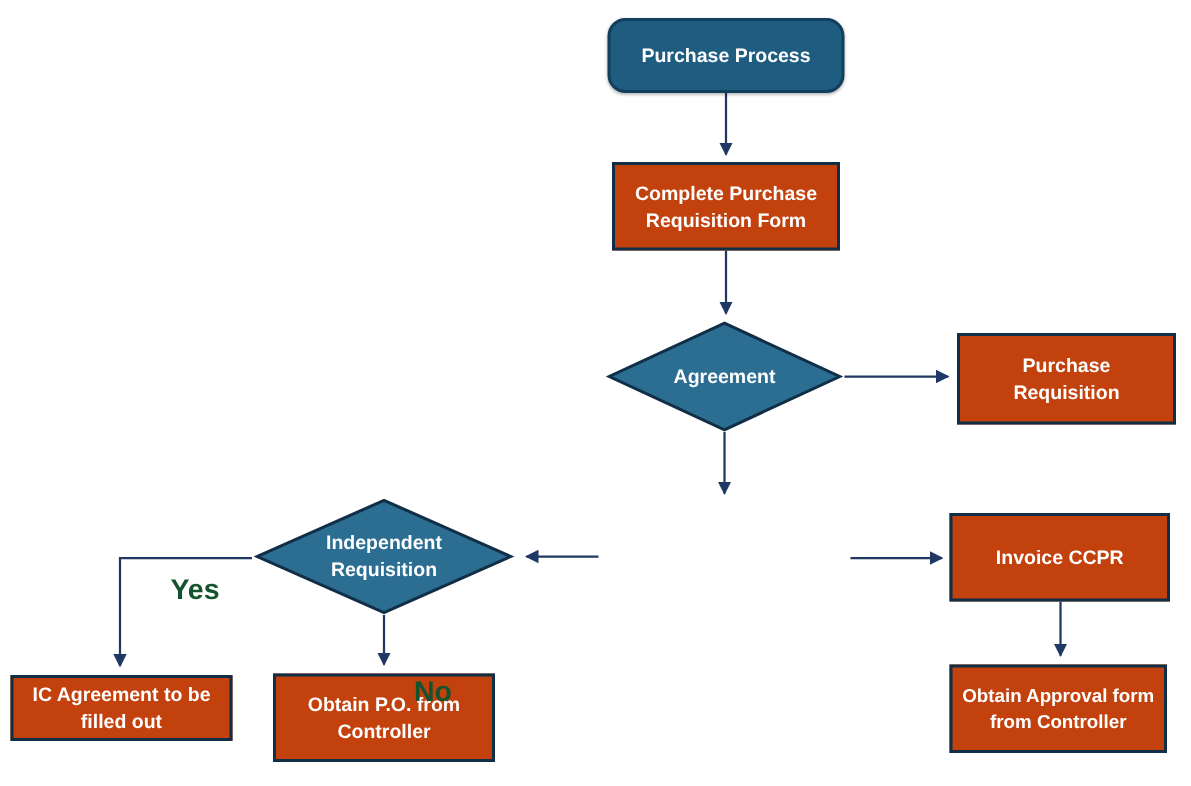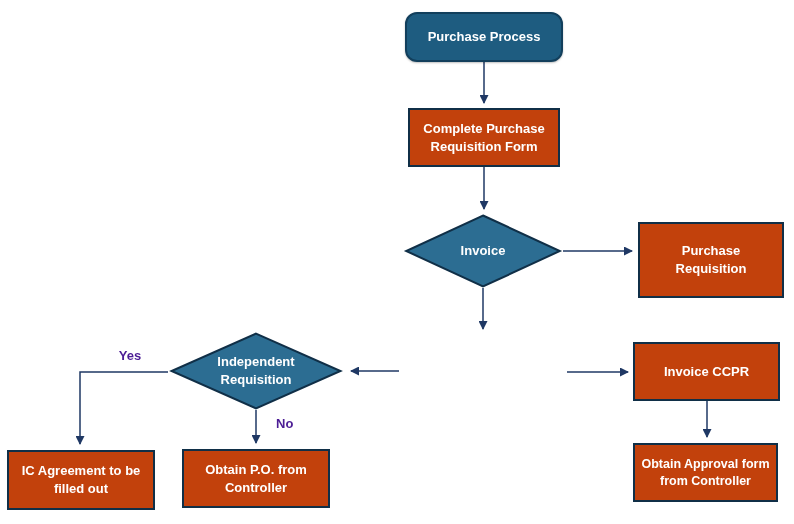--- a/index.html
+++ b/index.html
@@ -47,22 +47,23 @@
   }
   .diamond .label {
     position: relative;
     z-index: 1;
     max-width: 120px;
   }
   .wide-space { word-spacing: 6px; }
   .branch-label {
     position: absolute;
     font-weight: bold;
-    color: #4c1d95;
-    font-size: 13px;
+    color: #14532d;
+    font-size: 19px;
+    margin-top: 35px;
   }
 </style>
 </head>
 <body>
 
 <div class="canvas">
 
   <svg class="connectors" viewBox="0 0 794 524" xmlns="http://www.w3.org/2000/svg">
     <defs>
       <marker id="arrow" markerWidth="9" markerHeight="9" refX="8" refY="4.5" orient="auto" markerUnits="userSpaceOnUse">
@@ -85,36 +86,36 @@
   </div>
 
   <div class="node process" style="left:408px; top:108px; width:152px; height:59px; padding:0 10px;">
     <span>Complete Purchase Requisition Form</span>
   </div>
 
   <div class="node diamond" style="left:403px; top:214px; width:160px; height:74px;">
     <svg class="shape" viewBox="0 0 100 100" preserveAspectRatio="none">
       <polygon points="50,2 98,50 50,98 2,50" fill="#2c6d92" stroke="#102f47" stroke-width="2" vector-effect="non-scaling-stroke"></polygon>
     </svg>
-    <span class="label">Invoice</span>
+    <span class="label">Agreement</span>
   </div>
 
-  <div class="node process" style="left:638px; top:222px; width:146px; height:76px; padding:0 28px;">
+  <div class="node process" style="left:638px; top:222px; width:146px; height:61px; padding:0 28px;">
     <span>Purchase Requisition</span>
   </div>
 
 
   <div class="node diamond" style="left:168px; top:332px; width:176px; height:78px;">
     <svg class="shape" viewBox="0 0 100 100" preserveAspectRatio="none">
       <polygon points="50,2 98,50 50,98 2,50" fill="#2c6d92" stroke="#102f47" stroke-width="2" vector-effect="non-scaling-stroke"></polygon>
     </svg>
     <span class="label" style="max-width:110px;">Independent Requisition</span>
   </div>
 
-  <div class="node process" style="left:7px; top:450px; width:148px; height:60px; padding:0 8px;">
+  <div class="node process" style="left:7px; top:450px; width:148px; height:44px; padding:0 8px;">
     <span>IC Agreement to be filled out</span>
   </div>
 
   <div class="node process" style="left:182px; top:449px; width:148px; height:59px; padding:0 14px;">
     <span>Obtain P.O. from Controller</span>
   </div>
 
   <div class="node process" style="left:633px; top:342px; width:147px; height:59px;">
     <span>Invoice CCPR</span>
   </div>

